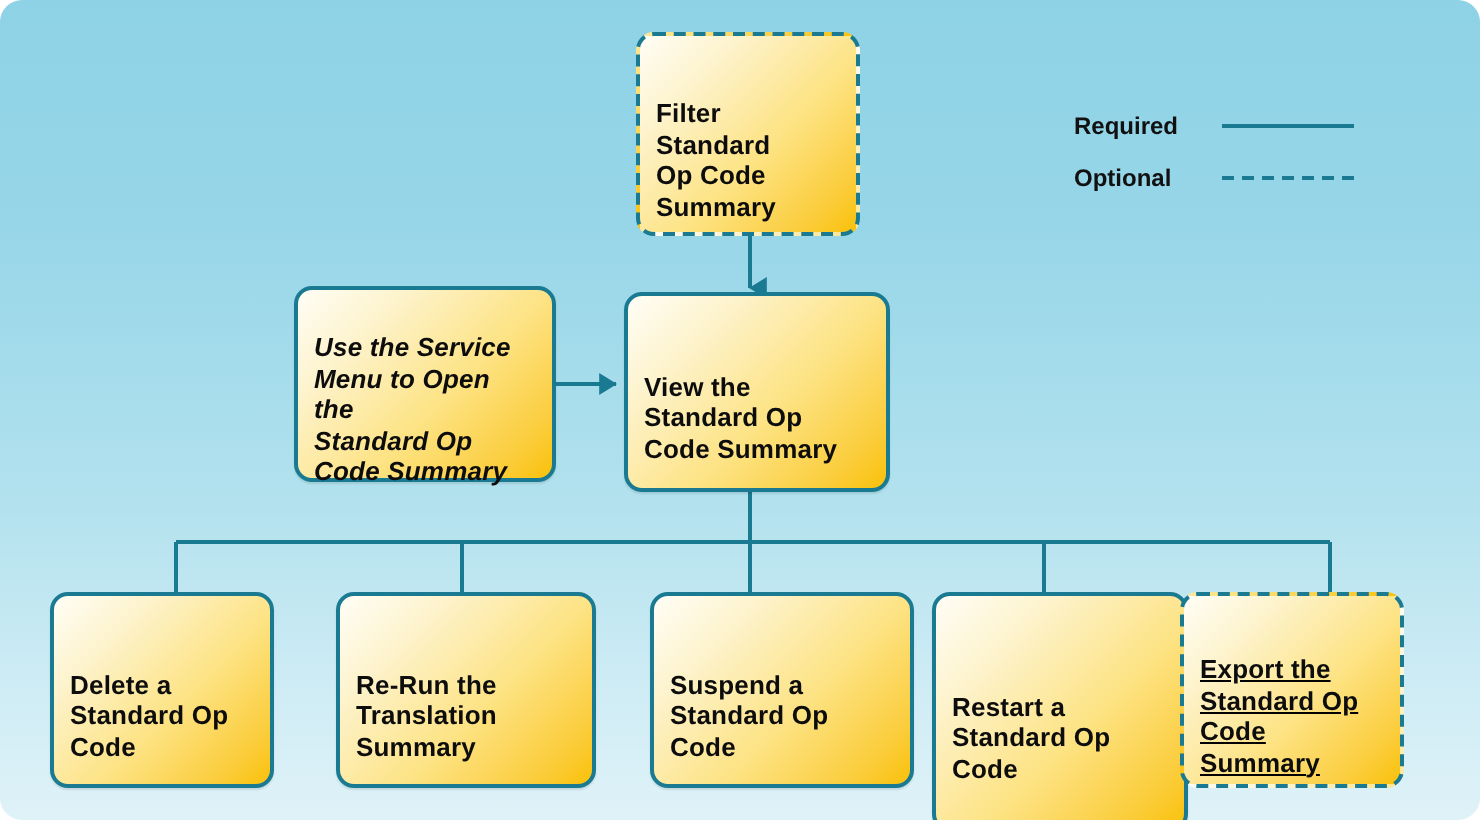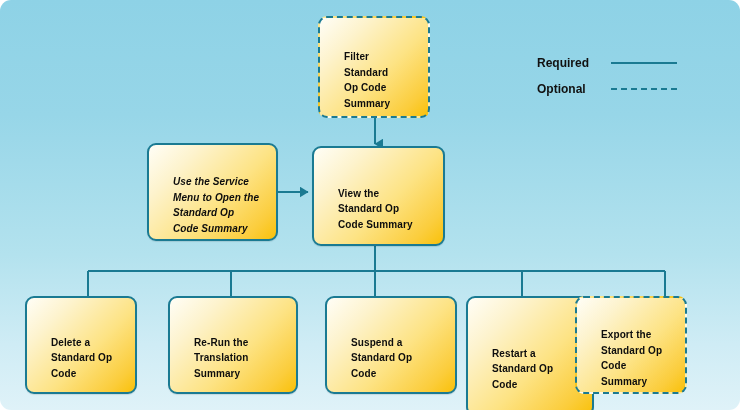--- a/index.html
+++ b/index.html
@@ -43,23 +43,23 @@
     border: 2px solid #1a7a92;
     display: flex;
     align-items: center;
     box-shadow: 0 1px 1px rgba(0,0,0,0.10);
   }
   .node.optional {
     border: 2px dashed #1a7a92;
     box-shadow: none;
   }
   .node .label {
-    padding-left: 24px;
+    padding-left: 8px;
     padding-right: 8px;
-    font-size: 10px;
+    font-size: 13px;
     font-weight: bold;
     line-height: 15.5px;
     color: #0d0d0d;
     letter-spacing: 0.1px;
     white-space: pre-line;
     margin-top: 26px;
   }
 
   
   #legend {
@@ -157,21 +157,21 @@
 Standard Op
 Code</span>
   </div>
 
   <div class="node" style="left:466px; top:296px; width:128px; height:120px;">
     <span class="label">Restart a
 Standard Op
 Code</span>
   </div>
 
-  <div class="node optional" style="left:575px; top:296px; width:112px; height:98px;">
+  <div class="node optional" style="left:590px; top:296px; width:112px; height:98px;text-decoration:underline;">
     <span class="label">Export the
 Standard Op
 Code
 Summary</span>
   </div>
 
   <div id="legend">
     <div class="legend-row">
       <span class="lg-text">Required</span>
       <span class="lg-line"></span>

